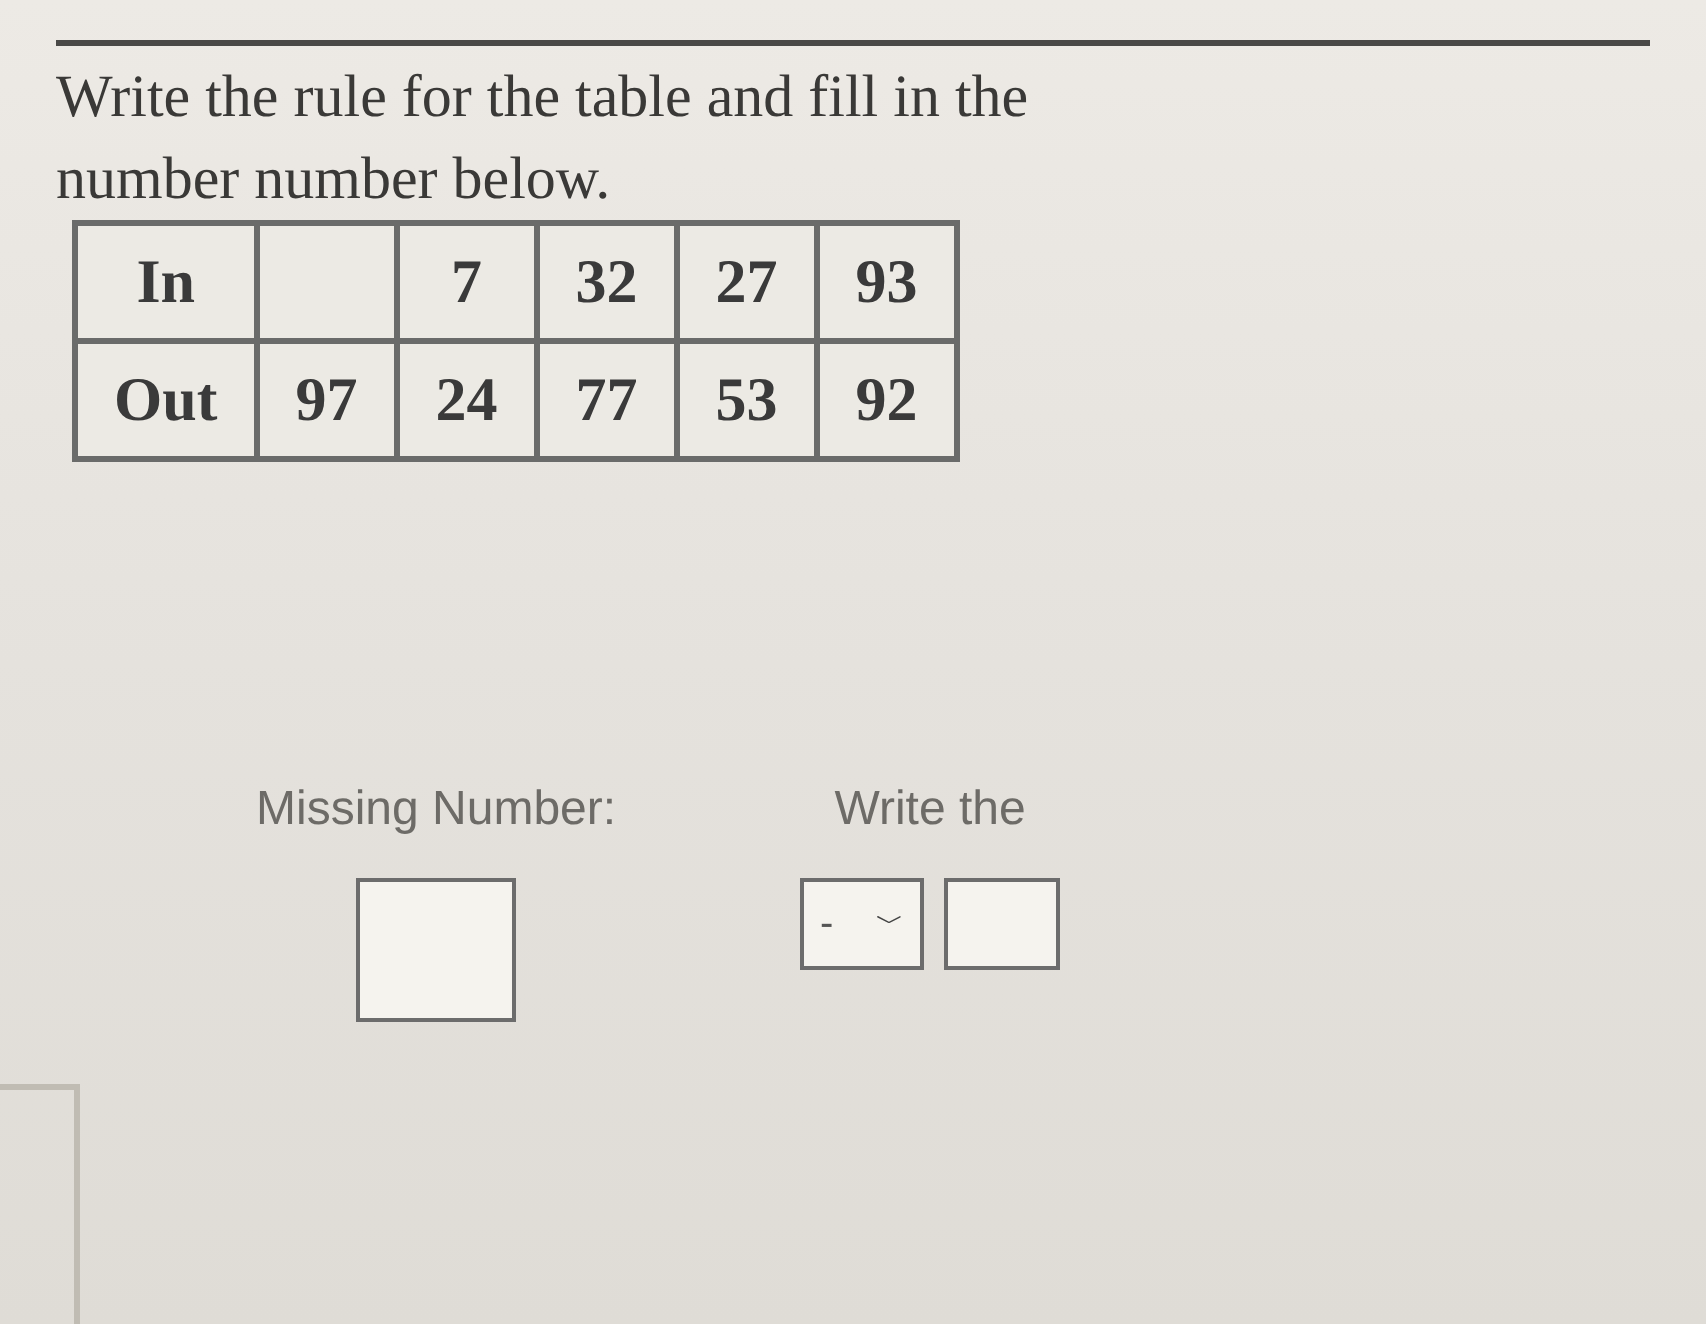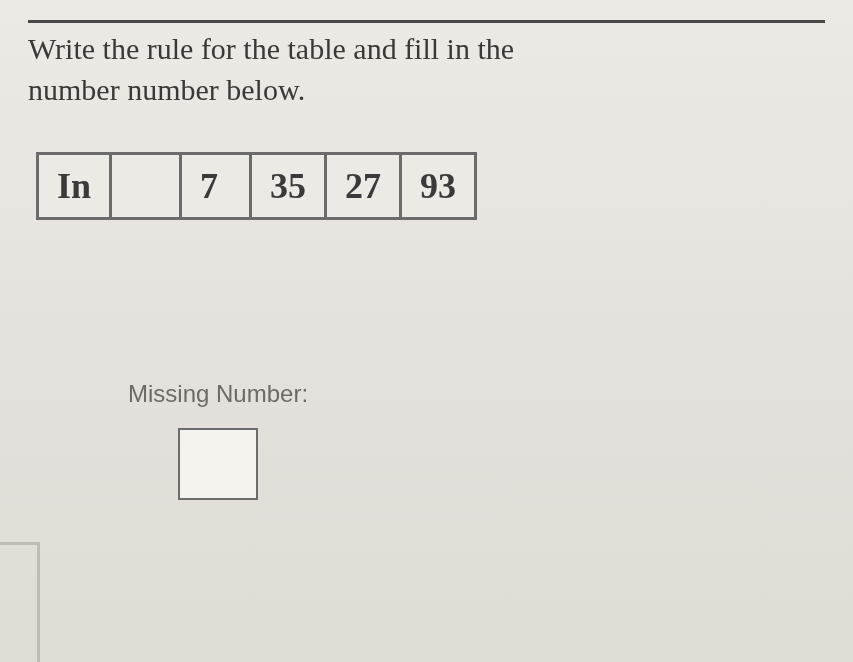--- a/index.html
+++ b/index.html
@@ -20,32 +20,32 @@
     }
     .top-rule {
       border-top: 3px solid #4a4947;
       margin-bottom: 6px;
     }
     .prompt {
       font-size: 30px;
       line-height: 1.35;
       color: #3a3937;
       font-weight: 500;
-      margin-bottom: 42px;
     }
     .data-table {
       border-collapse: collapse;
       margin-left: 8px;
     }
     .data-table td, .data-table th {
       border: 3px solid #6a6b6a;
       padding: 10px 18px;
-      font-size: 36px;
+      font-size: 31px;
       font-weight: 700;
       color: #3a3a3a;
+      text-align: center;
       background: #eceae4;
       min-width: 70px;
     }
     .label-cell {
       background: #d9d7d0;
       min-width: 100px;
       font-weight: 800;
       color: #2d2d2d;
     }
     .empty-cell { background: #f0eee8; }
@@ -108,29 +108,47 @@
     <span>Write the rule for the table and fill in the</span><br>
     <span>number number below.</span>
   </div>
 
   <table class="data-table">
     <tbody>
         <tr>
       <td class="label-cell">In</td>
       <td class="empty-cell"></td>
       <td>7</td>
-      <td>35</td>
+      <td>32</td>
       <td>27</td>
       <td>93</td>
+    </tr>
+    <tr>
+      <td class="label-cell">Out</td>
+      <td>97</td>
+      <td>24</td>
+      <td>77</td>
+      <td>53</td>
+      <td>92</td>
     </tr>
   </tbody>
     </table>
 
   <div class="answers-row">
     <div class="answer-group">
       <div class="answer-label">Missing Number:</div>
       <div class="answer-box"></div>
     </div>
 
+    <div class="answer-group">
+      <div class="answer-label">Write the</div>
+      <div class="rule-inputs">
+        <div class="rule-select">
+          <span>-</span>
+          <span class="chevron">﹀</span>
+        </div>
+        <div class="rule-value-box"></div>
+      </div>
+    </div>
   </div>
 
   <div class="side-borders"></div>
 </div>
 
 </body></html>

